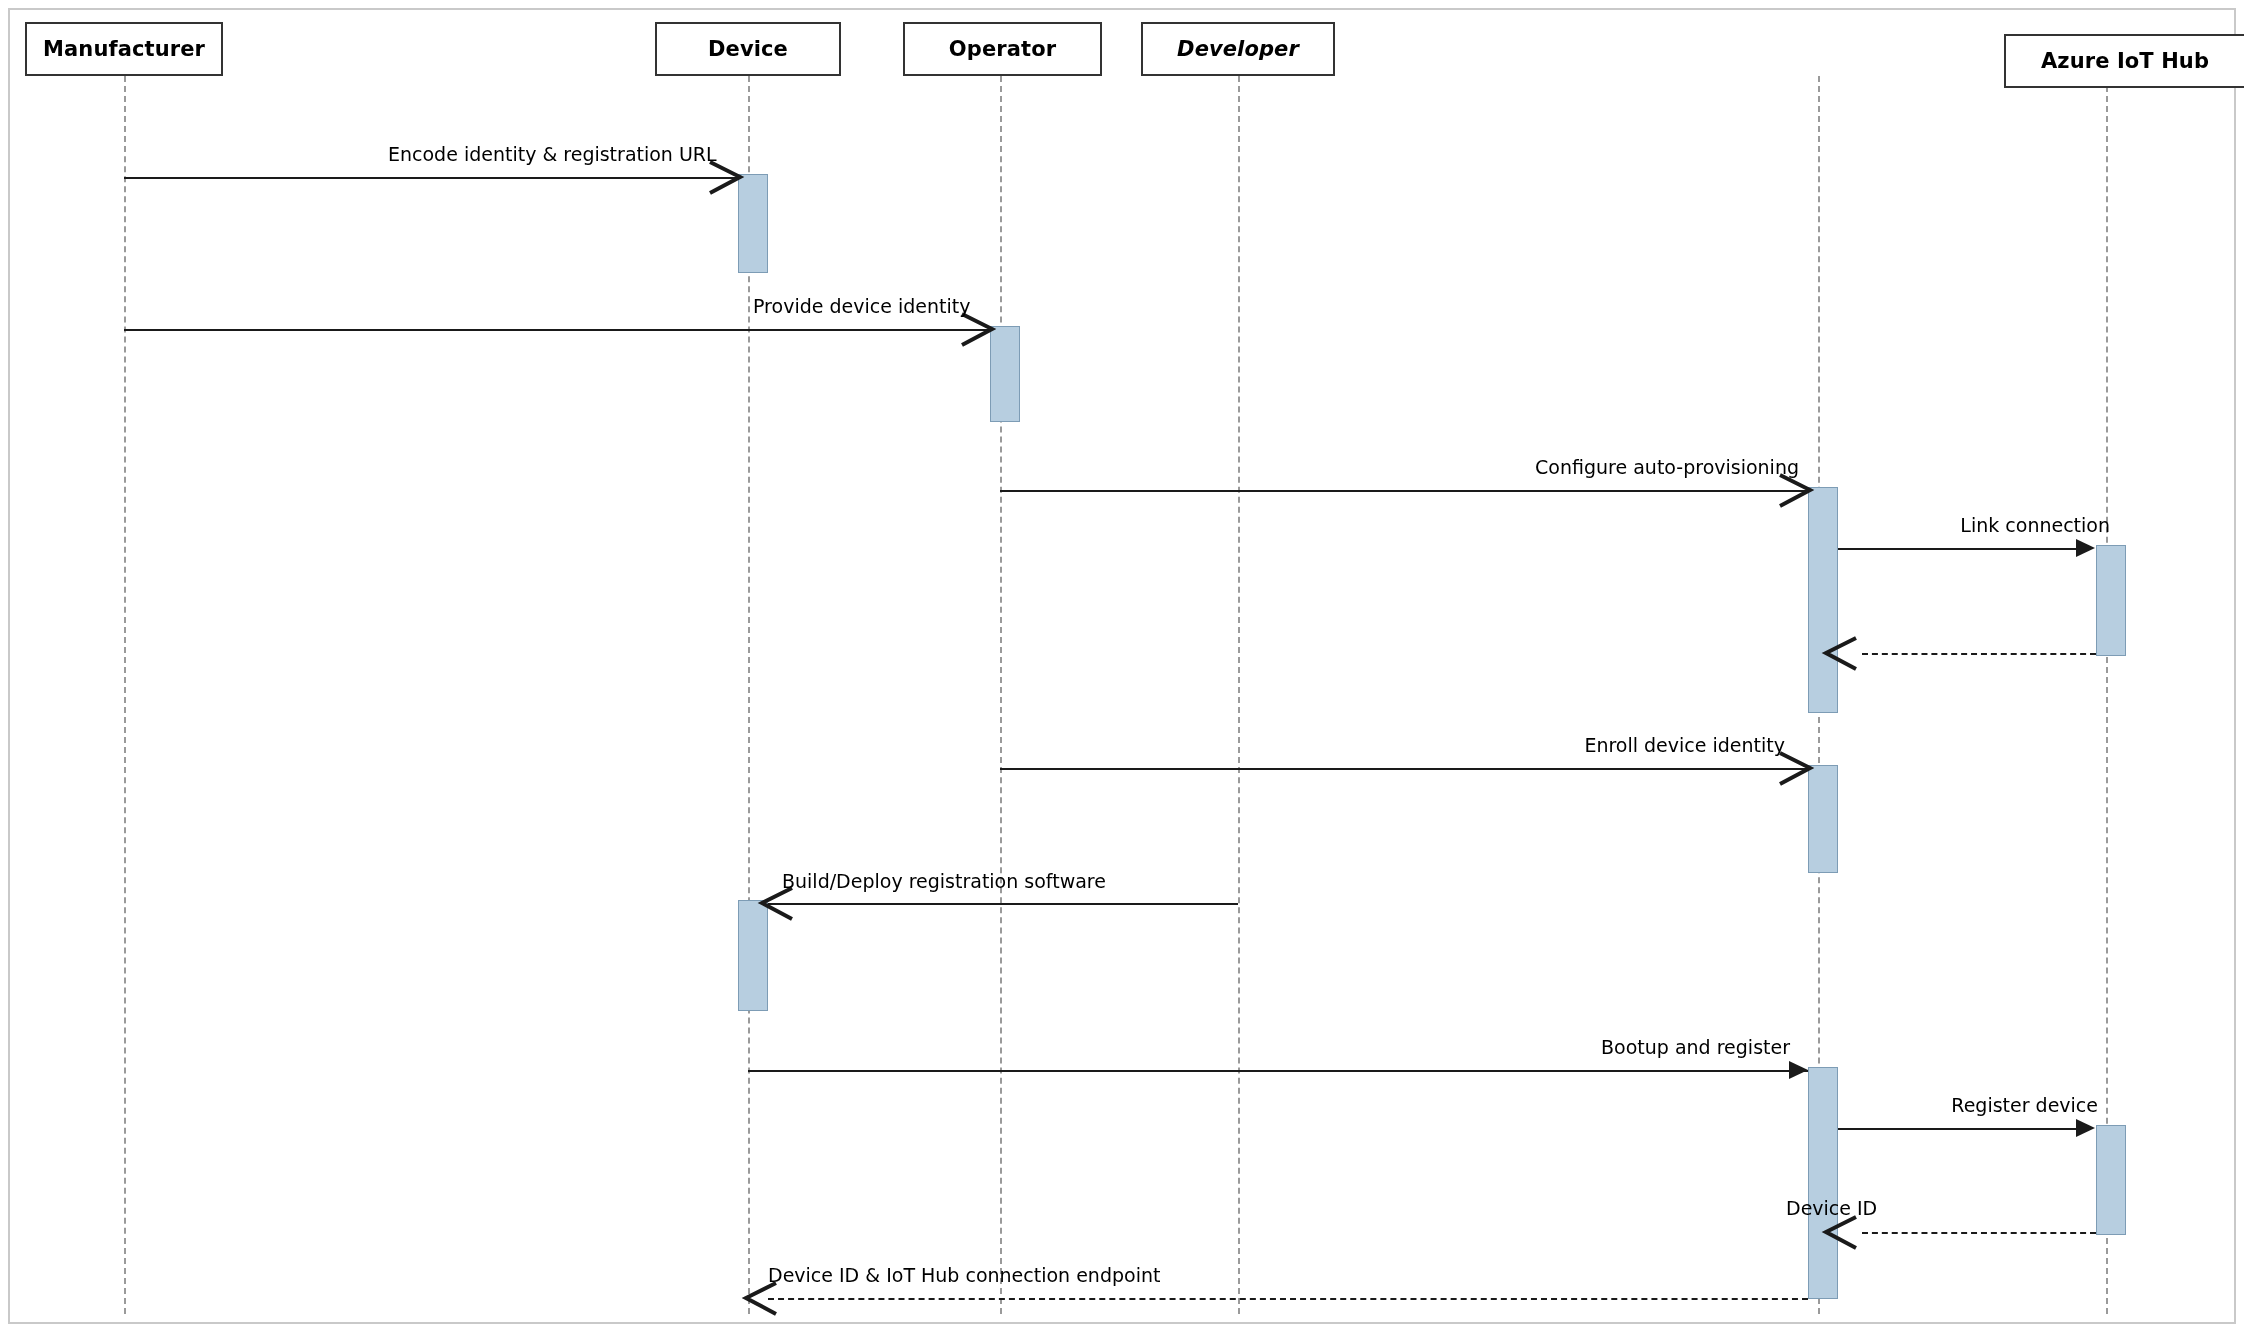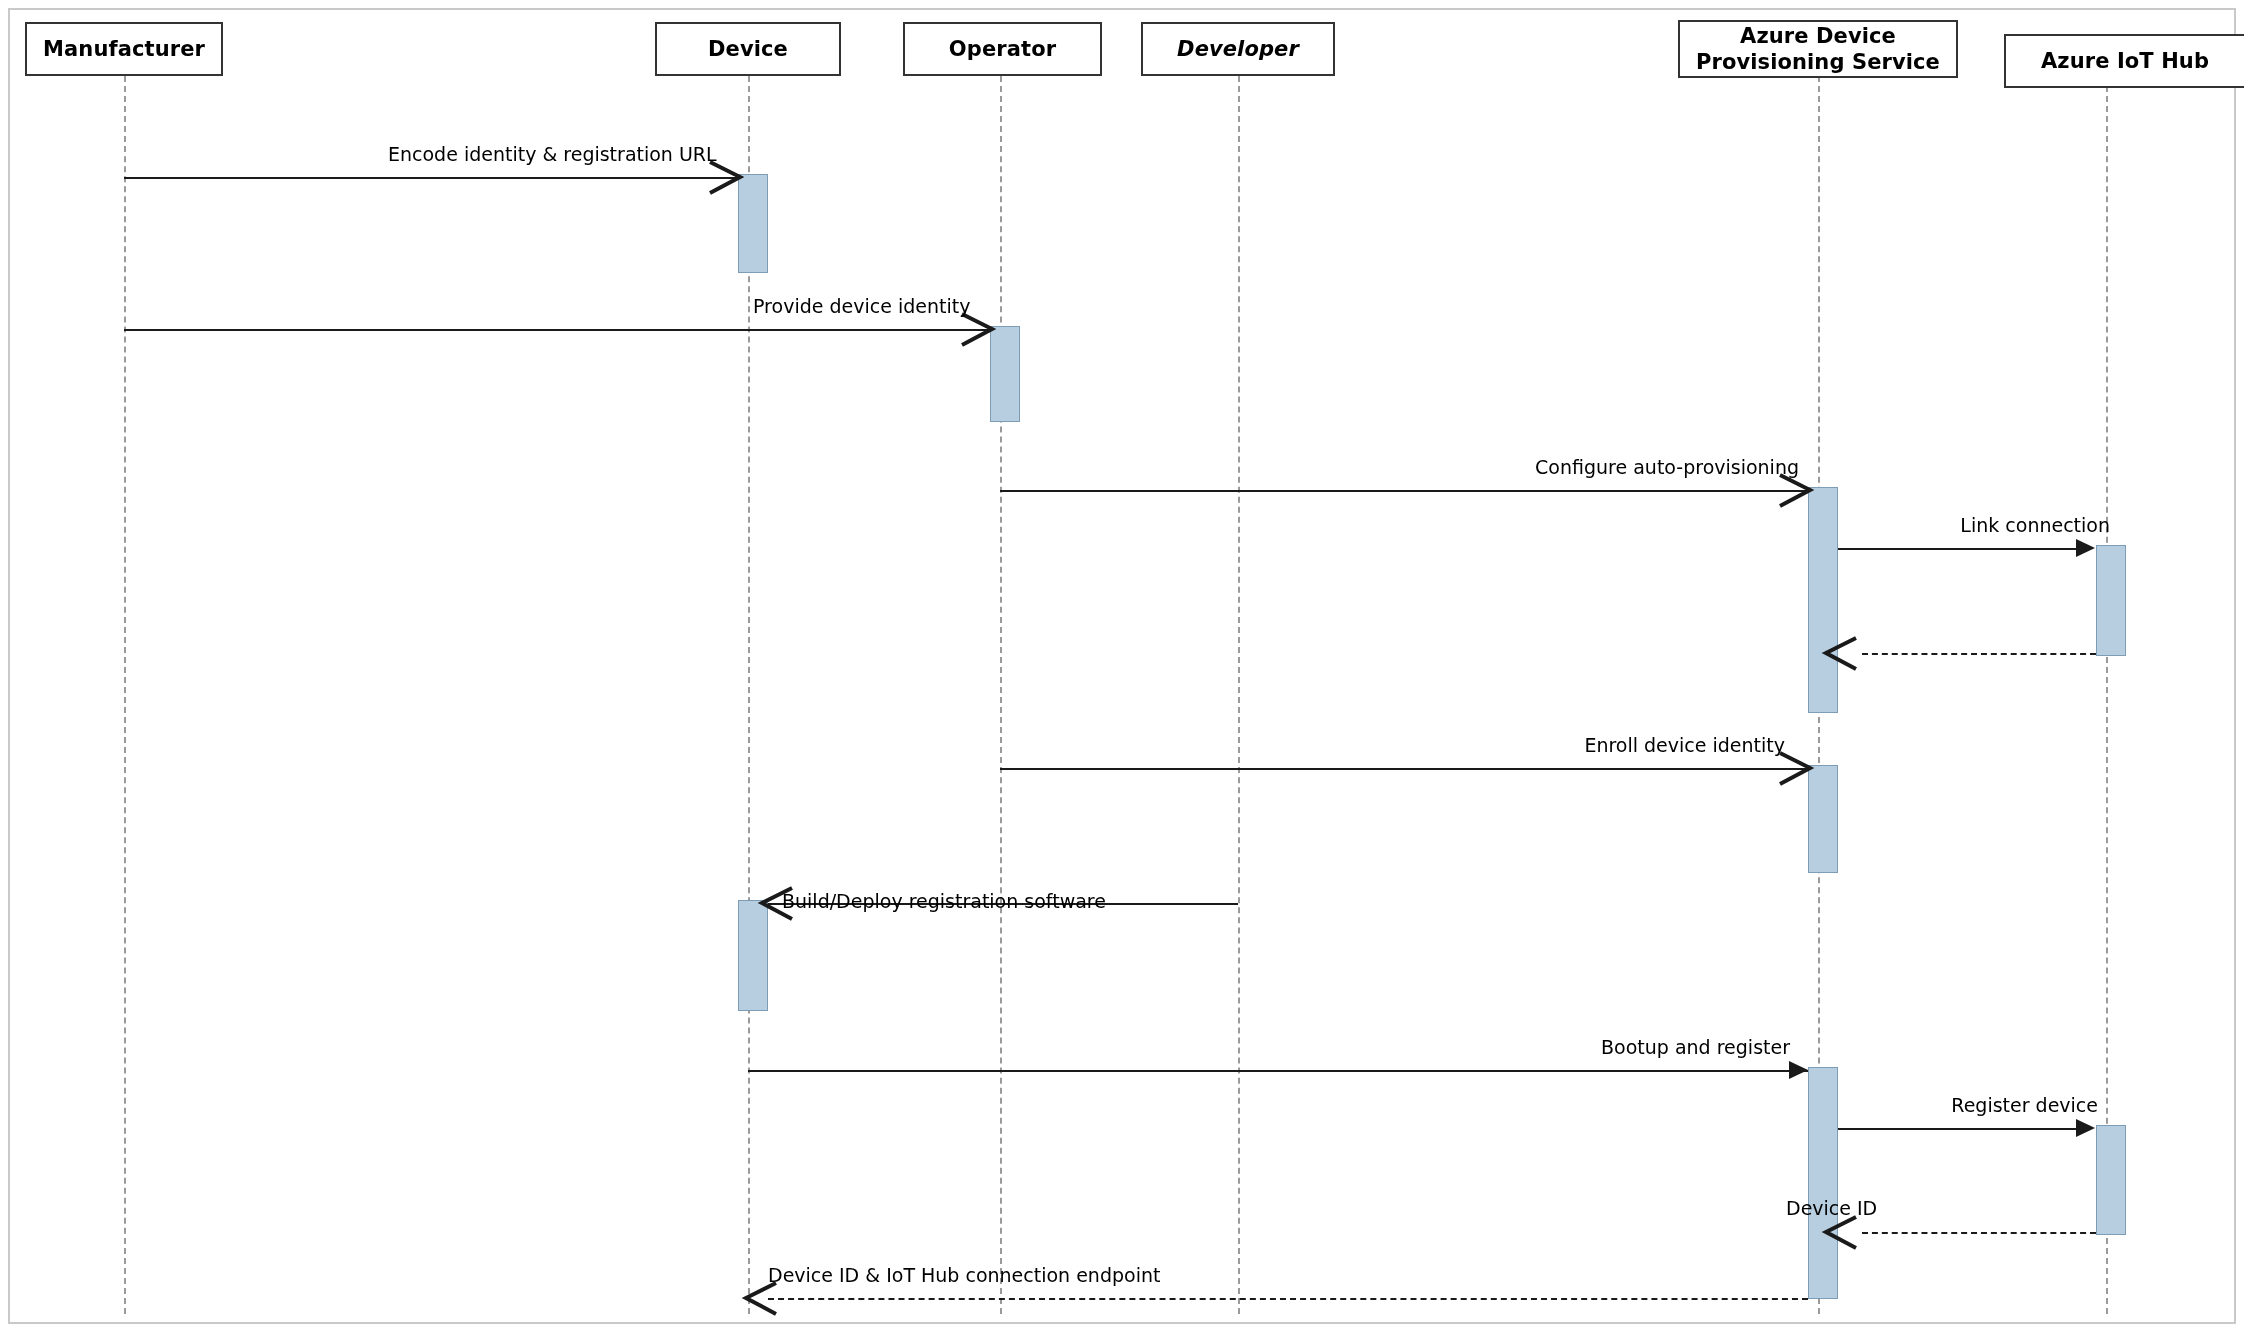--- a/index.html
+++ b/index.html
@@ -113,26 +113,20 @@
   </div>
 
   <div class="participant-box" style="left:903px; top:22px; width:199px; height:54px;">
     <span>Operator</span>
   </div>
 
   <div class="participant-box" style="left:1141px; top:22px; width:194px; height:54px;font-style:italic;">
     <span>Developer</span>
   </div>
 
-  <div class="participant-box" style="left:1678px; top:20px; width:280px; height:58px;">
-    <span>
-      <span>Azure Device</span><br>
-      <span>Provisioning Service</span>
-    </span>
-  </div>
 
   <div class="participant-box" style="left:2004px; top:34px; width:242px; height:54px;">
     <span>Azure IoT Hub</span>
   </div>
 
   <div class="activation" style="left:738px; top:174px; width:30px; height:99px;"></div>
   <div class="activation" style="left:990px; top:326px; width:30px; height:96px;"></div>
   <div class="activation" style="left:1808px; top:487px; width:30px; height:226px;"></div>
   <div class="activation" style="left:2096px; top:545px; width:30px; height:111px;"></div>
   <div class="activation" style="left:1808px; top:765px; width:30px; height:108px;"></div>
@@ -171,21 +165,21 @@
   <div class="msg-line solid" style="left:1000px; top:768px; width:808px;"></div>
   <svg class="openhead" style="left:1776px; top:751px;" width="40" height="36" viewBox="0 0 40 36">
     <polyline points="4,2 34,17 4,33" fill="none" stroke="#1a1a1a" stroke-width="4"></polyline>
   </svg>
   <div class="msg-label right-aligned" style="left:1785px; top:736px;">Enroll device identity</div>
 
   <div class="msg-line solid" style="left:768px; top:903px; width:470px;"></div>
   <svg class="openhead" style="left:756px; top:886px;" width="40" height="36" viewBox="0 0 40 36">
     <polyline points="36,2 6,17 36,33" fill="none" stroke="#1a1a1a" stroke-width="4"></polyline>
   </svg>
-  <div class="msg-label" style="left:782px; top:872px;margin-top:20px;">Build/Deploy registration software</div>
+  <div class="msg-label" style="left:782px; top:872px;">Build/Deploy registration software</div>
 
   <div class="msg-line solid" style="left:748px; top:1070px; width:1060px;"></div>
   <div class="arrow filled right" style="left:1789px; top:1061px;"></div>
   <div class="msg-label right-aligned" style="left:1790px; top:1038px;">Bootup and register</div>
 
   <div class="msg-line solid" style="left:1838px; top:1128px; width:238px;"></div>
   <div class="arrow filled right" style="left:2076px; top:1119px;"></div>
   <div class="msg-label right-aligned" style="left:2098px; top:1096px;">Register device</div>
 
   <div class="msg-line dashed" style="left:1862px; top:1232px; width:234px;"></div>

